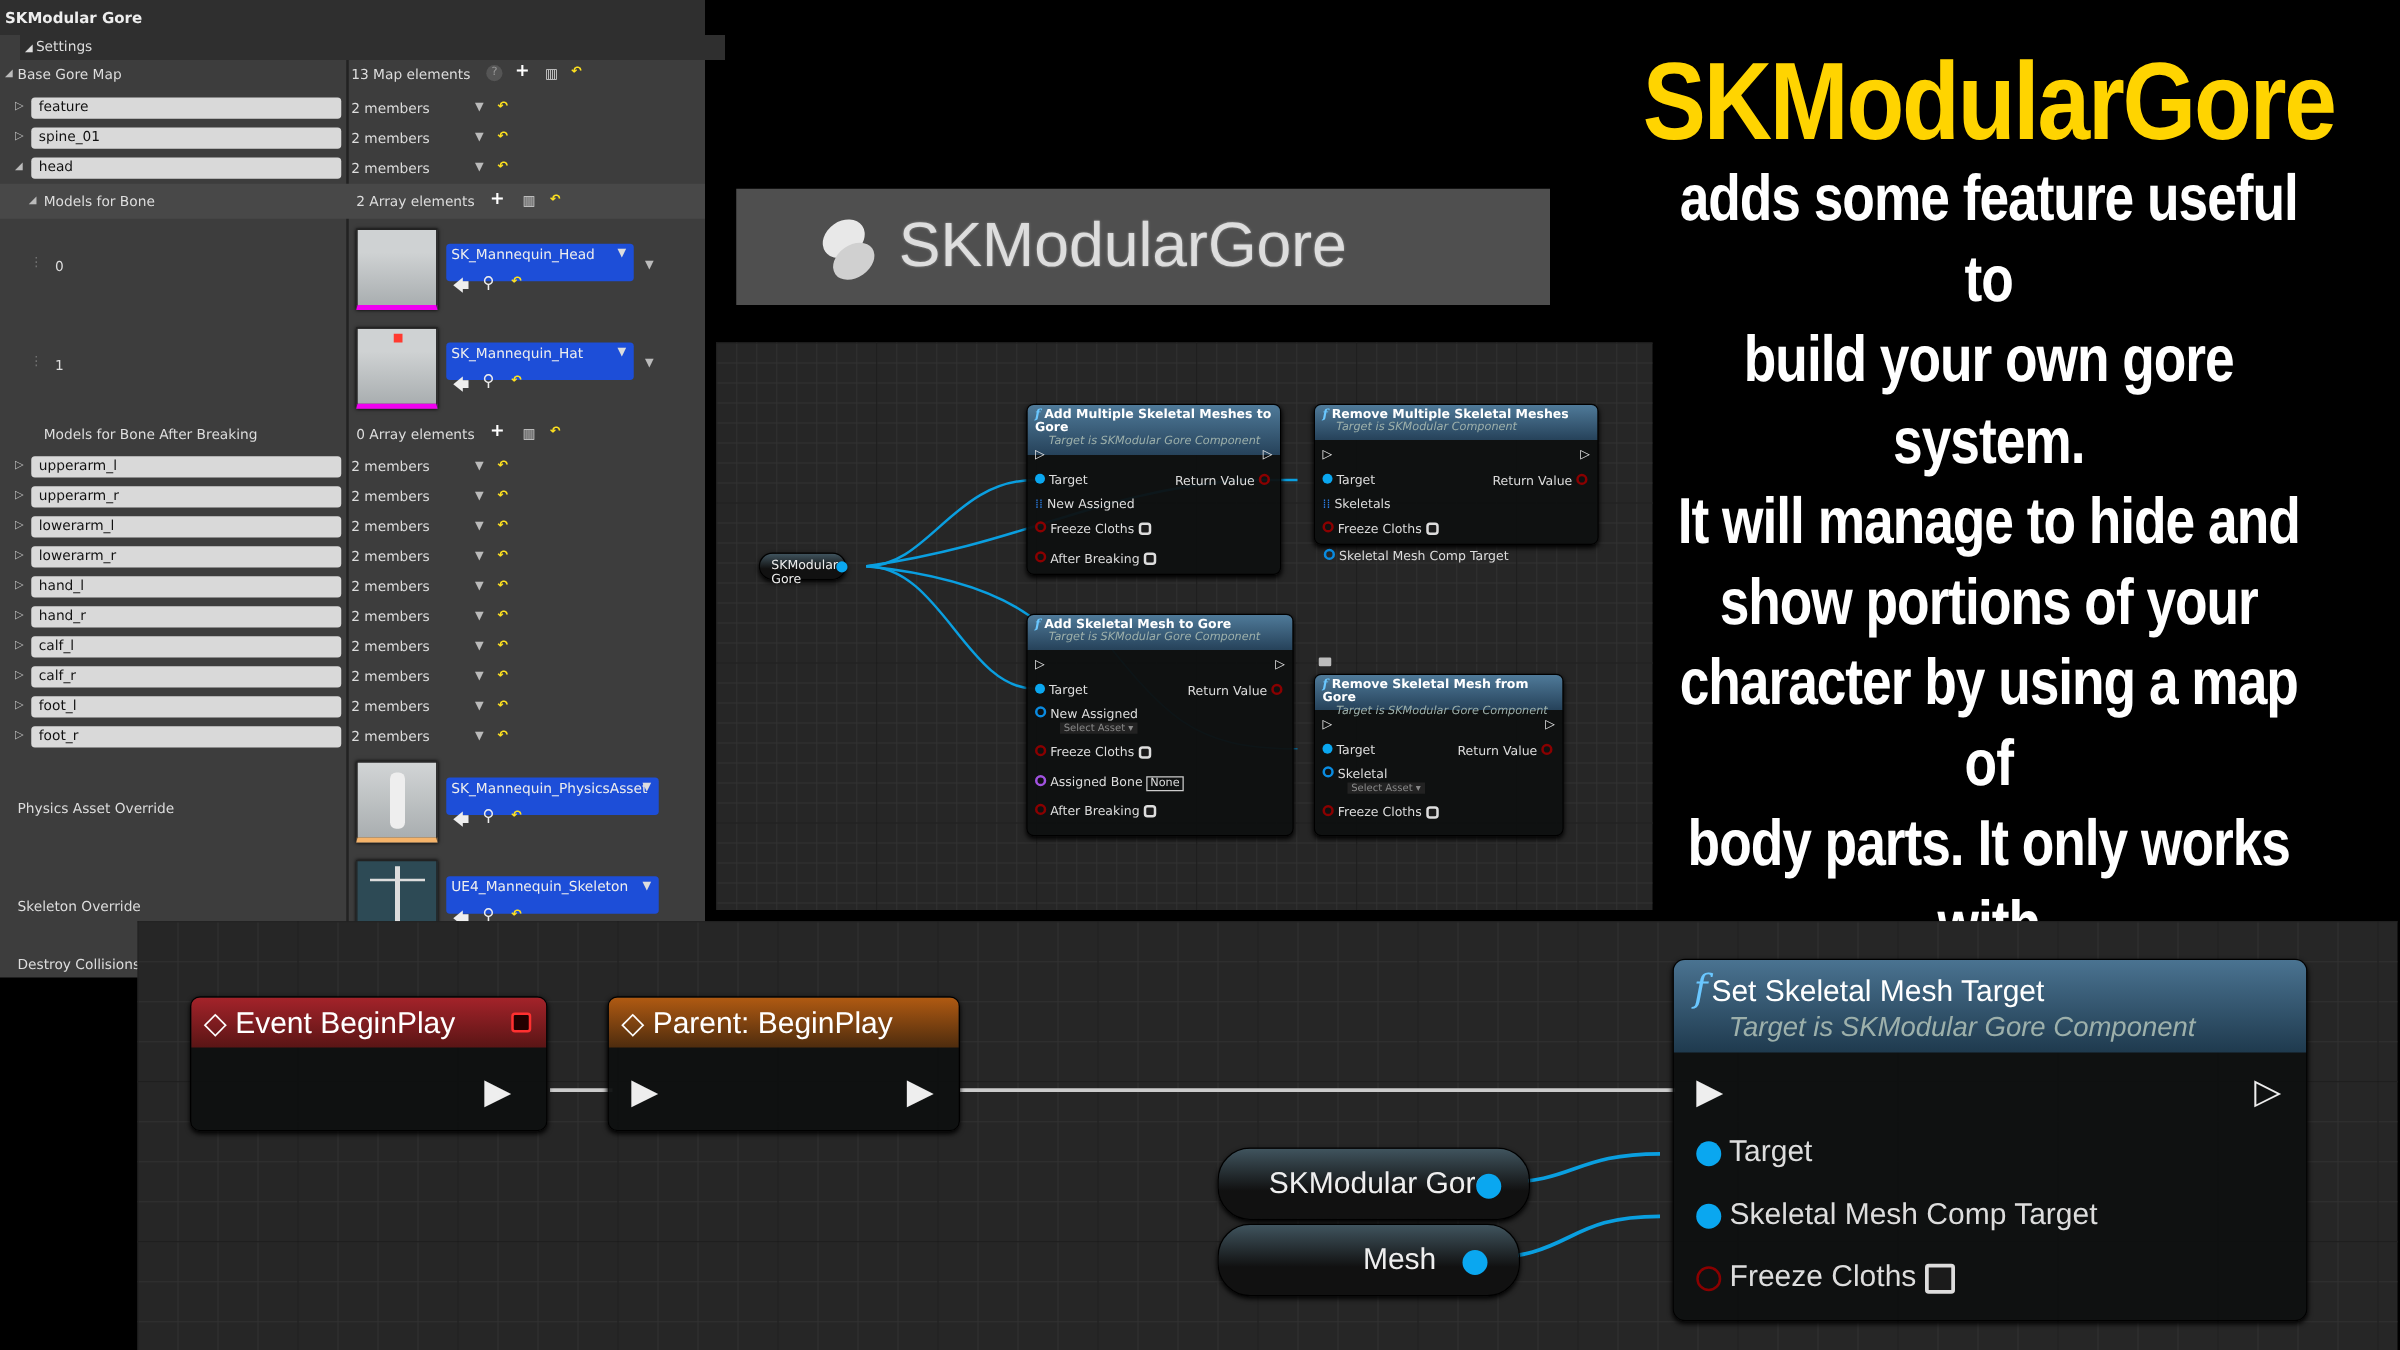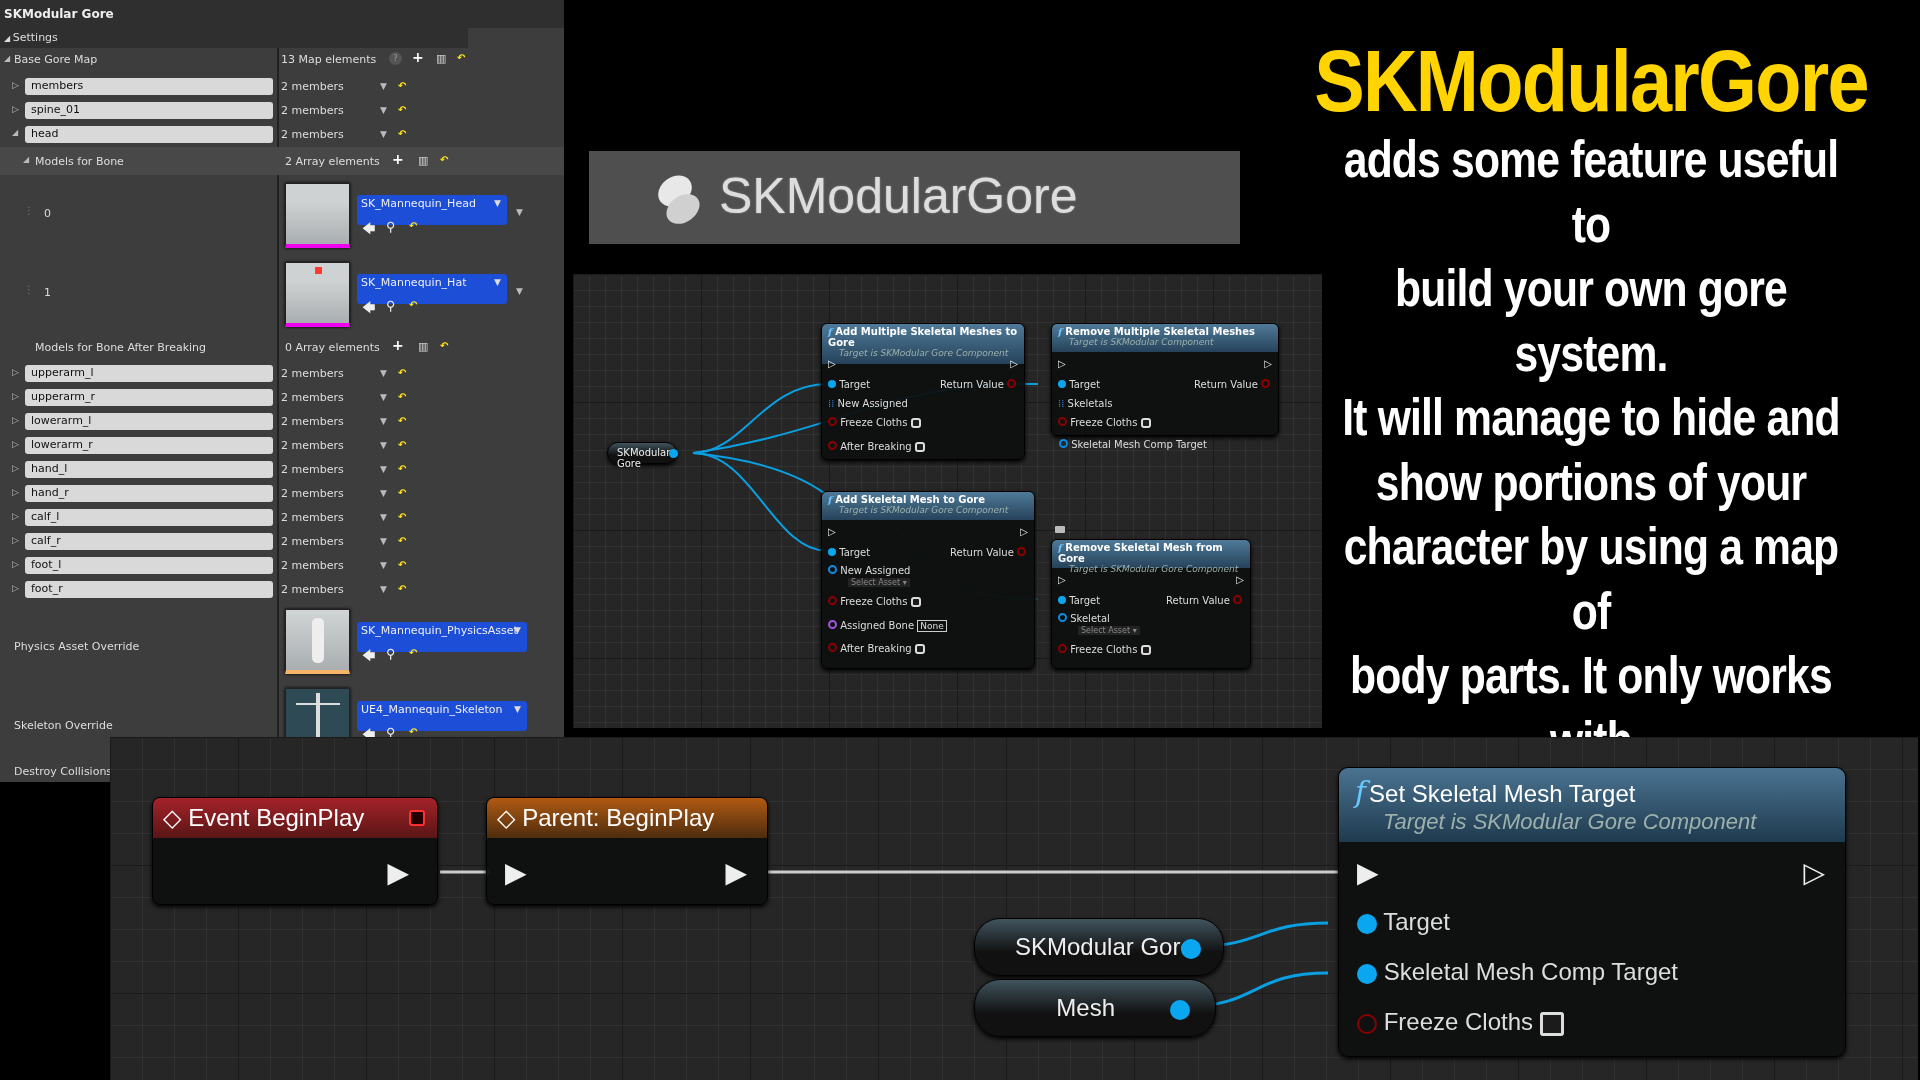--- a/index.html
+++ b/index.html
@@ -1,21 +1,21 @@
 <!DOCTYPE html>
 <html><head>
 <meta charset="utf-8">
 <style>
 *{box-sizing:border-box;margin:0;padding:0}
 body{width:1920px;height:1080px;background:#000;position:relative;overflow:hidden;font-family:"DejaVu Sans",sans-serif;color:#ddd}
 .abs{position:absolute}
 
 #panel{left:0;top:0;width:564px;height:782px;background:#3d3d3d;font-size:11px}
 #panel .title{left:0;top:0;width:564px;height:28px;background:#2f2f2f;color:#eee;font-weight:bold;font-size:12px;padding:7px 0 0 4px}
-#panel .settings{left:0;top:28px;width:468px;height:20px;background:#2f2f2f;color:#ddd;padding:3px 0 0 4px}
+#panel .settings{left:16px;top:28px;width:564px;height:20px;background:#2f2f2f;color:#ddd;padding:3px 0 0 4px}
 .divider{left:277px;top:48px;width:2px;height:734px;background:#222}
 .row{position:absolute;left:0;width:564px;height:24px}
 .arrow{position:absolute;left:12px;top:5px;font-size:9px;color:#bbb}
 .keybox{position:absolute;left:25px;top:3px;width:248px;height:17px;background:#d9d9d9;border-radius:3px;color:#111;padding:1px 6px;font-size:11px}
 .members{position:absolute;left:281px;top:5px;color:#ddd}
 .dd{position:absolute;left:380px;top:6px;color:#bbb;font-size:9px}
 .reset{position:absolute;left:398px;top:5px;color:#ffe21f;font-size:10px;font-weight:bold}
 .section-head{position:absolute;left:0;width:564px;background:#484848}
 .label{position:absolute;color:#ddd}
 .icon-btn{position:absolute;color:#fff;font-weight:bold;font-size:14px}
@@ -59,21 +59,21 @@
     <span class="label" style="left:14px;top:5px">Base Gore Map</span>
     <span class="label" style="left:281px;top:5px">13 Map elements</span>
     <span class="abs" style="left:389px;top:4px;width:13px;height:13px;border-radius:50%;background:#555;color:#999;font-size:9px;text-align:center;line-height:13px">?</span>
     <span class="icon-btn" style="left:412px;top:1px">+</span>
     <span class="abs" style="left:436px;top:4px;font-size:11px;color:#ddd">▥</span>
     <span class="reset" style="left:457px;top:4px">↶</span>
   </div>
 
   <div class="row" style="top:75px">
     <span class="arrow">▷</span>
-    <div class="keybox">members</div>
+    <div class="keybox">feature</div>
     <span class="members">2 members</span>
     <span class="dd">▼</span>
     <span class="reset">↶</span>
   </div>
   <div class="row" style="top:99px">
     <span class="arrow">▷</span>
     <div class="keybox">spine_01</div>
     <span class="members">2 members</span>
     <span class="dd">▼</span>
     <span class="reset">↶</span>
@@ -329,21 +329,21 @@
     <span class="exec" style="right:28px;top:58px;font-size:28px">▶</span>
   </div>
 
   <div class="node" style="left:376px;top:60px;width:282px;height:108px;border-radius:8px">
     <div style="height:40px;background:linear-gradient(180deg,#b05a12,#4e2c0e);padding:6px 10px;color:#fff;font-size:24px;font-family:'Liberation Sans',sans-serif"><span>◇ </span><span>Parent: BeginPlay</span></div>
     <span class="exec" style="left:18px;top:58px;font-size:28px">▶</span>
     <span class="exec" style="right:20px;top:58px;font-size:28px">▶</span>
   </div>
 
   <div class="varnode" style="left:864px;top:181px;width:250px;height:58px;border-radius:26px;font-size:24px;padding:14px 0 0 40px;font-family:'Liberation Sans',sans-serif"><span>SKModular Gore</span><span class="abs dotblue" style="left:206px;top:20px;width:20px;height:20px"></span></div>
-  <div class="varnode" style="left:864px;top:242px;width:242px;height:58px;border-radius:26px;font-size:24px;padding:14px 0 0 0;text-align:right;font-family:'Liberation Sans',sans-serif"><span style="margin-right:100px">Mesh</span><span class="abs dotblue" style="left:195px;top:20px;width:20px;height:20px"></span></div>
+  <div class="varnode" style="left:864px;top:242px;width:242px;height:58px;border-radius:26px;font-size:24px;padding:14px 0 0 0;text-align:right;font-family:'Liberation Sans',sans-serif"><span style="margin-right:66px">Mesh</span><span class="abs dotblue" style="left:195px;top:20px;width:20px;height:20px"></span></div>
 
   <div class="node" style="left:1228px;top:30px;width:508px;height:290px;border-radius:10px;font-family:'Liberation Sans',sans-serif">
     <div style="height:74px;background:linear-gradient(180deg,#4a7391,#1f3a4e);padding:6px 16px">
       <div style="color:#fff;font-size:24px;font-weight:normal"><span class="fx" style="font-size:30px">f</span><span>Set Skeletal Mesh Target</span></div>
       <div style="color:#9db0ab;font-style:italic;font-size:22px;padding-left:28px">Target is SKModular Gore Component</div>
     </div>
     <span class="exec" style="left:18px;top:88px;font-size:28px">▶</span>
     <span class="exec" style="right:20px;top:88px;font-size:28px">▷</span>
     <div class="pin" style="left:18px;top:140px;font-size:24px"><span class="dotblue" style="width:20px;height:20px;vertical-align:middle"></span> <span>Target</span></div>
     <div class="pin" style="left:18px;top:190px;font-size:24px"><span class="dotblue" style="width:20px;height:20px;vertical-align:middle"></span> <span>Skeletal Mesh Comp Target</span></div>

